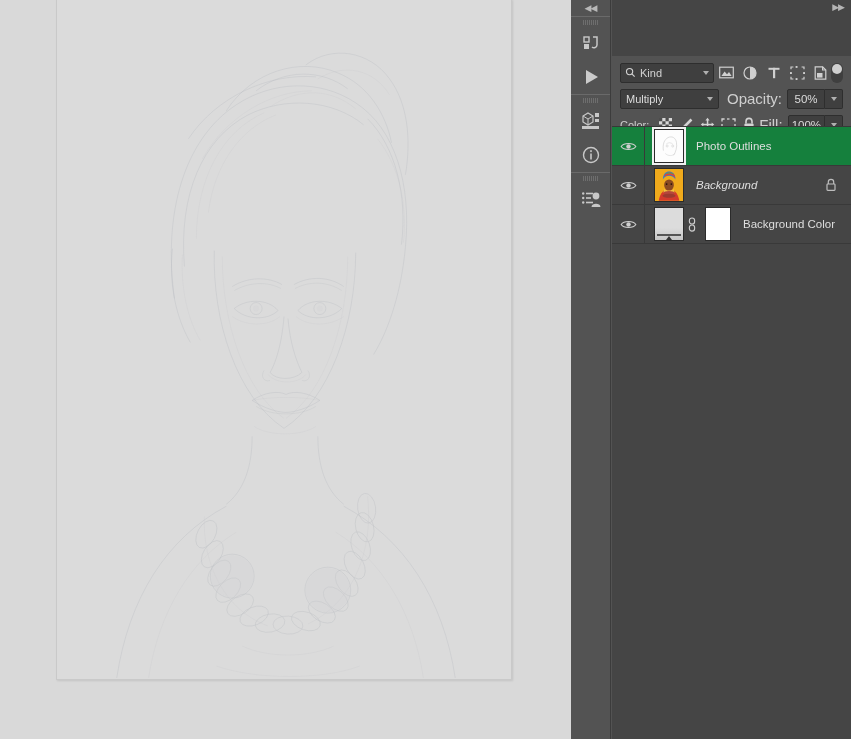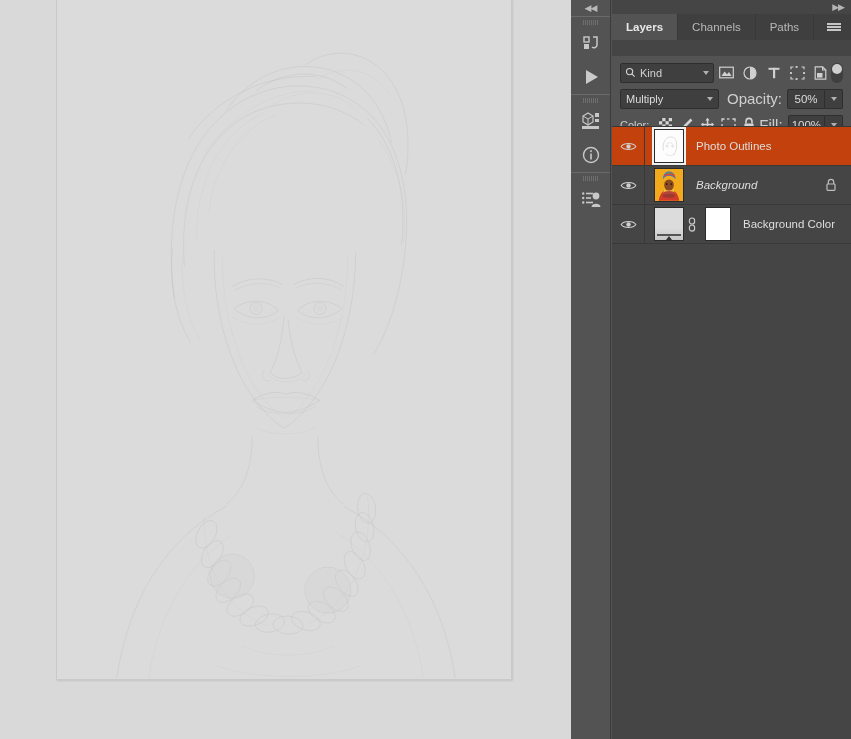--- a/index.html
+++ b/index.html
@@ -157,21 +157,21 @@
     background:#454545;
     border-top:1px solid #383838;
     overflow:hidden;
   }
   .layer-row {
     position:relative; height:39px;
     display:flex; align-items:center;
     border-bottom:1px solid #393939;
     background:#454545; cursor:pointer;
   }
-  .layer-row.selected { background:#c2410c; }
+  .layer-row.selected { background:#15803d; }
   .eye-cell {
     width:33px; height:100%; display:flex; align-items:center; justify-content:center;
     border-right:1px solid #393939; cursor:pointer;
   }
   .thumb-wrap { display:flex; align-items:center; padding-left:9px; }
   .thumb {
     width:30px; height:34px; background:#fff;
     border:1px solid #2b2b2b;
   }
   .thumb.sel-ring { outline:2px solid #f0f0f0; outline-offset:0px; }
@@ -383,32 +383,20 @@
         </div>
       </div>
     </div>
 
     <div id="panel">
 
       <div id="panel-top-bar">
         <div id="panel-expand">▶▶</div>
       </div>
 
-      <div id="tab-strip">
-        <div class="tab active">Layers</div>
-        <div class="tab">Channels</div>
-        <div class="tab">Paths</div>
-        <div id="panel-menu">
-          <div>
-              <i></i>
-              <i></i>
-              <i></i>
-            </div>
-        </div>
-      </div>
 
       <div id="controls">
 
         <div class="row">
           <div id="filter-select">
             <span>
               <svg width="11" height="11" viewBox="0 0 12 12">
                 <circle cx="5" cy="5" r="3.4" fill="none" stroke="#d2d2d2" stroke-width="1.2"></circle>
                 <line x1="7.5" y1="7.5" x2="10.5" y2="10.5" stroke="#d2d2d2" stroke-width="1.3"></line>
               </svg>

